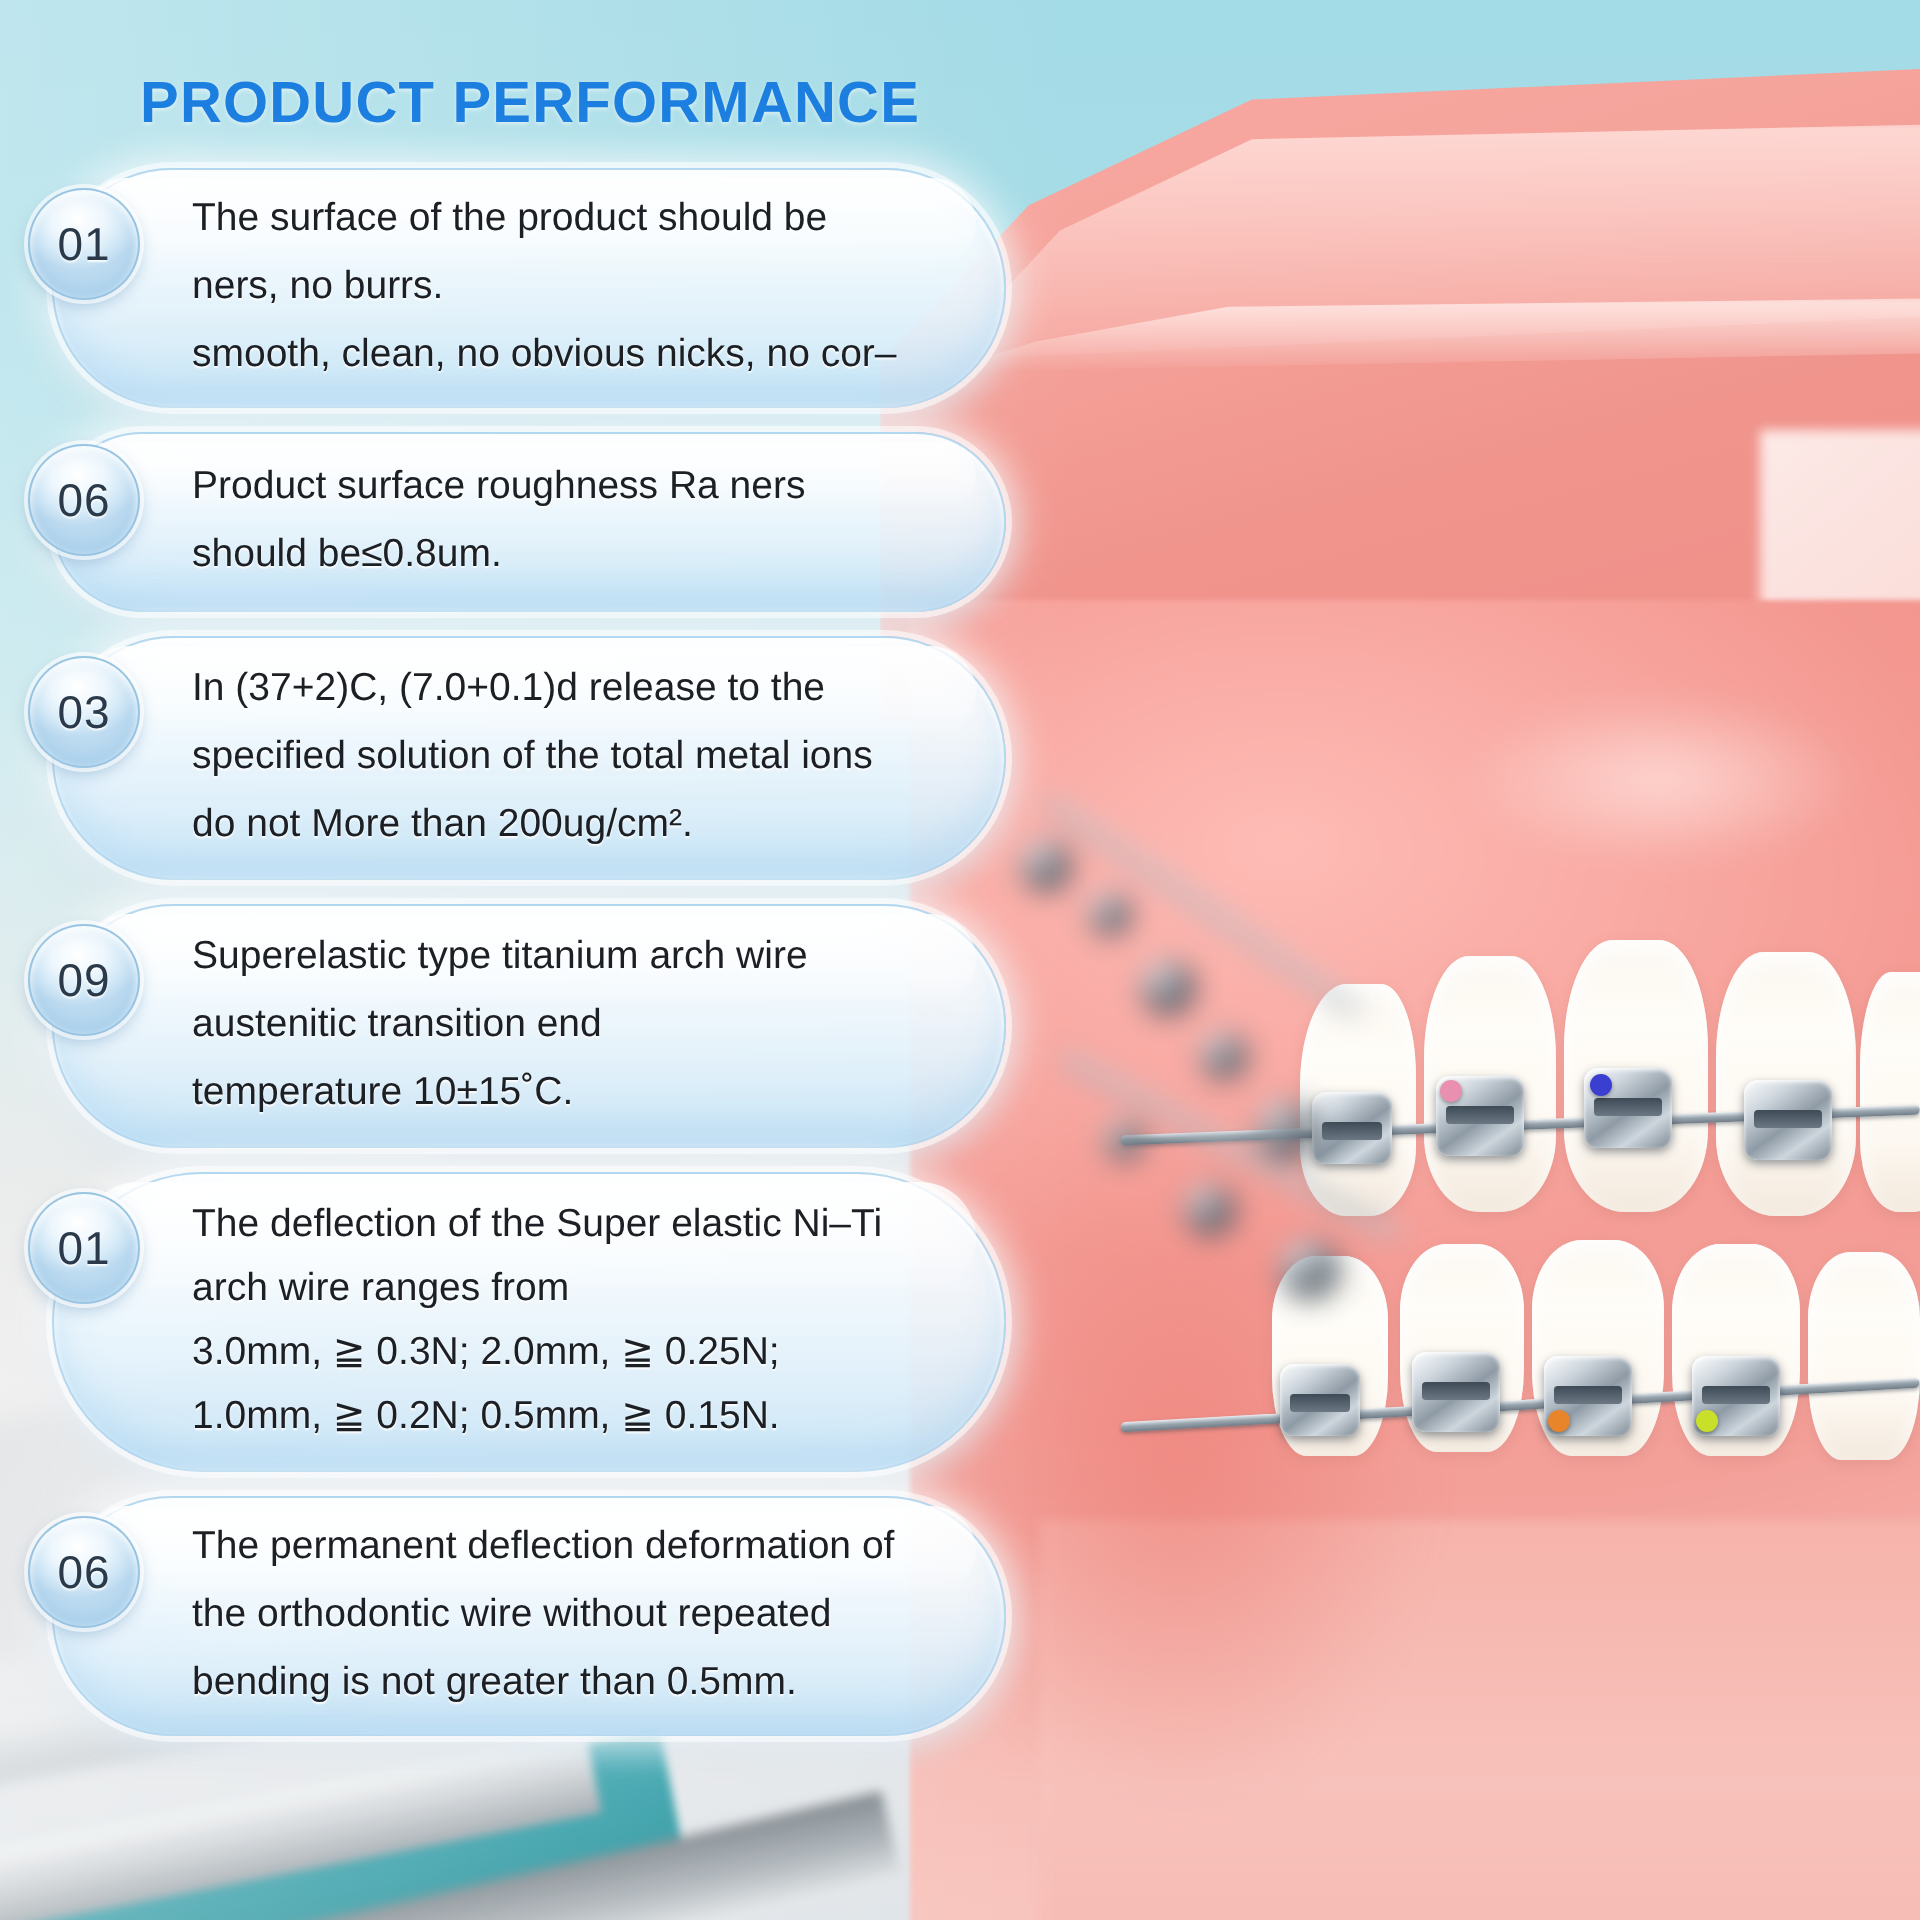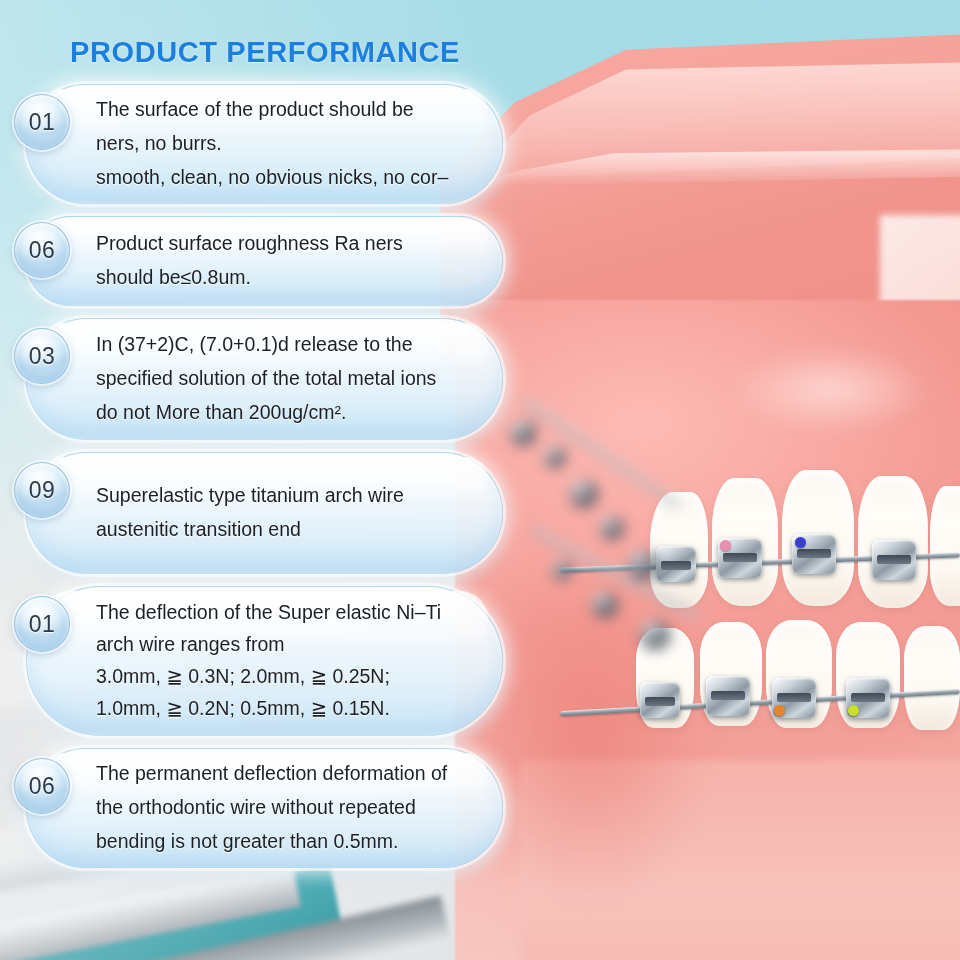--- a/index.html
+++ b/index.html
@@ -356,20 +356,21 @@
       </div>
 
       <div class="item" style="--h:120px">
         <div class="card"></div>
         <div class="badge" style="--bt:10px">
           <span>09</span>
         </div>
         <div class="lines">
           <div class="line">Superelastic type titanium arch wire</div>
           <div class="line">austenitic transition end</div>
+          <div class="line">temperature 10±15˚C.</div>
         </div>
       </div>
 
       <div class="item" style="--h:148px">
         <div class="card"></div>
         <div class="badge" style="--bt:10px">
           <span>01</span>
         </div>
         <div class="lines">
           <div class="line tight">The deflection of the Super elastic Ni–Ti</div>

